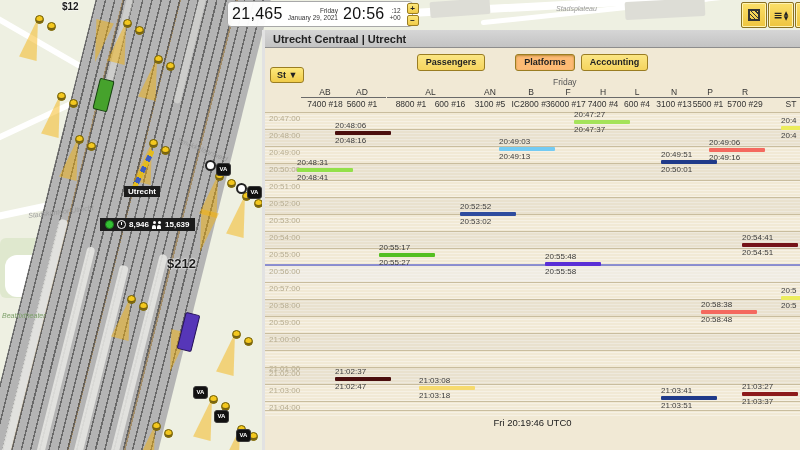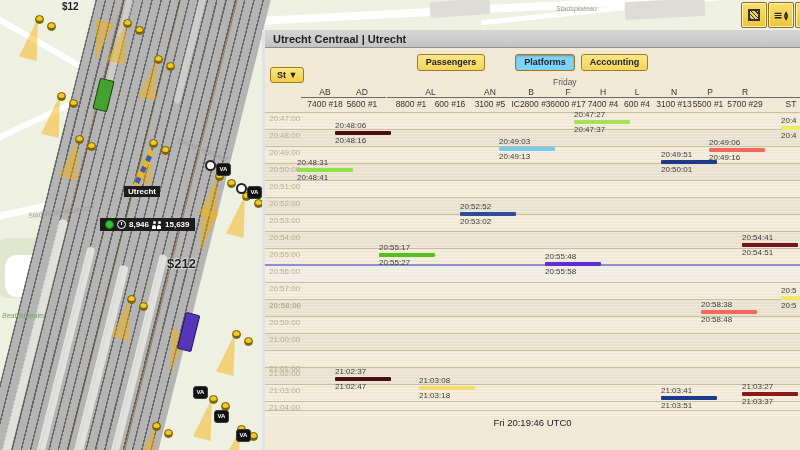--- a/index.html
+++ b/index.html
@@ -67,21 +67,21 @@
       border-left:3px solid #e2e2e2;box-sizing:border-box;overflow:hidden;}
   #panel-title{position:absolute;left:0;top:0;width:100%;height:18px;
       background:linear-gradient(#d6d6d6,#c3c3c3);border-bottom:1px solid #8d8d8d;
       font-size:11px;font-weight:bold;color:#222;line-height:18px;padding-left:8px;box-sizing:border-box;}
   #st-btn{position:absolute;left:5px;top:37px;height:16px;padding:0 6px;
       background:linear-gradient(#fde87c,#f0cb48);border:1px solid #9a7d22;border-radius:3px;
       font:bold 9px/14px "Liberation Sans",sans-serif;color:#222;}
   #tabs{position:absolute;left:0;top:24px;width:100%;display:flex;justify-content:center;gap:6px;}
   .tab{height:17px;padding:0 8px;background:linear-gradient(#fbe684,#f5d45e);border:1px solid #9a7d22;
       border-radius:3px;font:bold 9px/15px "Liberation Sans",sans-serif;color:#222;}
-  .tab.active{background:#7dd3fc;box-shadow:inset 0 1px 2px rgba(120,90,0,.5);margin-left:24px;}
+  .tab.active{background:#fdba74;box-shadow:inset 0 1px 2px rgba(120,90,0,.5);margin-left:24px;}
   #day-label{position:absolute;left:288px;top:47px;font-size:8.5px;color:#555;}
   #grid{position:absolute;inset:0;}
   .hdr-letter,.hdr-train{position:absolute;font-size:8.5px;color:#333;text-align:center;white-space:nowrap;}
   .hdr-line{position:absolute;height:1px;background:#6a6a6a;}
   .gline{position:absolute;left:0;width:100%;height:1px;background:#c9bd9e;}
   .gband{position:absolute;left:0;width:100%;height:17px;}
   #pinstripes{position:absolute;left:0;top:82px;width:100%;height:306px;pointer-events:none;
       background:repeating-linear-gradient(180deg,rgba(255,255,255,.38) 0 1px,transparent 1px 3px);}
   .tlabel{position:absolute;left:4px;font-size:8px;color:#b6ac90;}
   #now-line{position:absolute;left:0;top:234px;width:100%;height:2px;background:rgba(130,134,210,.9);z-index:4;}
@@ -189,20 +189,36 @@
     <div class="tt-dark" style="left:124px;top:186px;">Utrecht</div>
     <div id="tt-stats" style="left:100px;top:218px;">
       <span class="icon-money"></span>
       <span class="icon-clock"></span>
       <span>8,946</span>
       <span class="icon-people"></span>
       <span>15,639</span>
     </div>
   </div>
 
+  <div id="topbar">
+    <span id="tb-money">21,465</span>
+    <span class="tb-small" style="margin-left:auto;">
+      <span>Friday</span>
+      <span>January 29, 2021</span>
+    </span>
+    <span id="tb-time">20:56</span>
+    <span class="tb-small">
+      <span>:12</span>
+      <span>+00</span>
+    </span>
+    <span class="tb-btns">
+      <button class="ybtn">+</button>
+      <button class="ybtn">−</button>
+    </span>
+  </div>
 
   <div class="map-btn" style="left:741px;">
     <span class="mb-grid"></span>
   </div>
   <div class="map-btn" style="left:768px;">
     <span class="mb-sort">
         <i>≡</i>
         <b>
           <span>▲</span>
           <span>▼</span>
@@ -249,21 +265,21 @@
         <div class="tlabel" style="top: 203px;">20:54:00</div>
         <div class="gline" style="top: 218px;"></div>
         <div class="tlabel" style="top: 220px;">20:55:00</div>
         <div class="gband" style="top: 235px; background: rgba(0, 0, 0, 0.03);"></div>
         <div class="gline" style="top: 235px;"></div>
         <div class="tlabel" style="top: 237px;">20:56:00</div>
         <div class="gline" style="top: 252px;"></div>
         <div class="tlabel" style="top: 254px;">20:57:00</div>
         <div class="gband" style="top: 269px; background: rgba(0, 0, 0, 0.03);"></div>
         <div class="gline" style="top: 269px;"></div>
-        <div class="tlabel" style="top: 271px; font-weight: bold;">20:58:00</div>
+        <div class="tlabel" style="top: 271px;">20:58:00</div>
         <div class="gline" style="top: 286px;"></div>
         <div class="tlabel" style="top: 288px;">20:59:00</div>
         <div class="gband" style="top: 303px; background: rgba(0, 0, 0, 0.03);"></div>
         <div class="gline" style="top: 303px;"></div>
         <div class="tlabel" style="top: 305px;">21:00:00</div>
         <div class="gline" style="top: 320px;"></div>
         <div class="tlabel" style="top: 334px; text-align: right;">21:01:00</div>
         <div class="gband" style="top: 337px; background: rgba(0, 0, 0, 0.03);"></div>
         <div class="gline" style="top: 337px;"></div>
         <div class="tlabel" style="top: 339px;">21:02:00</div>

